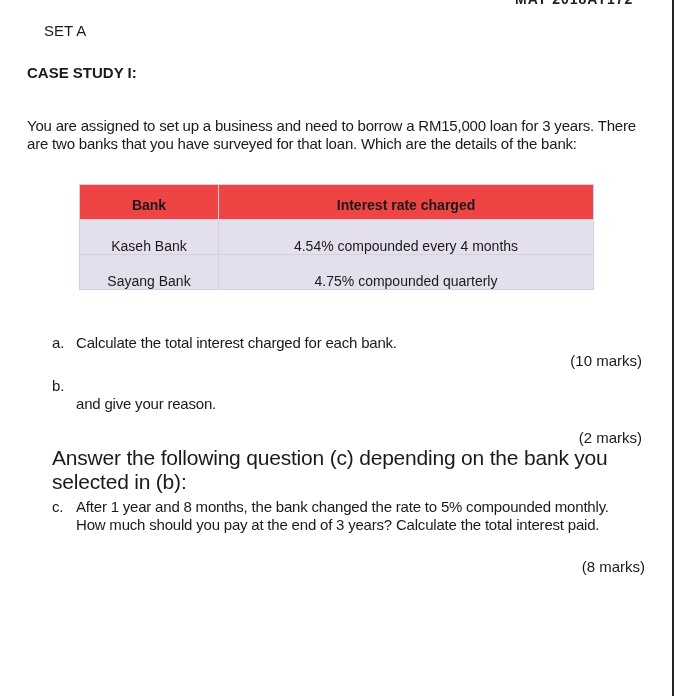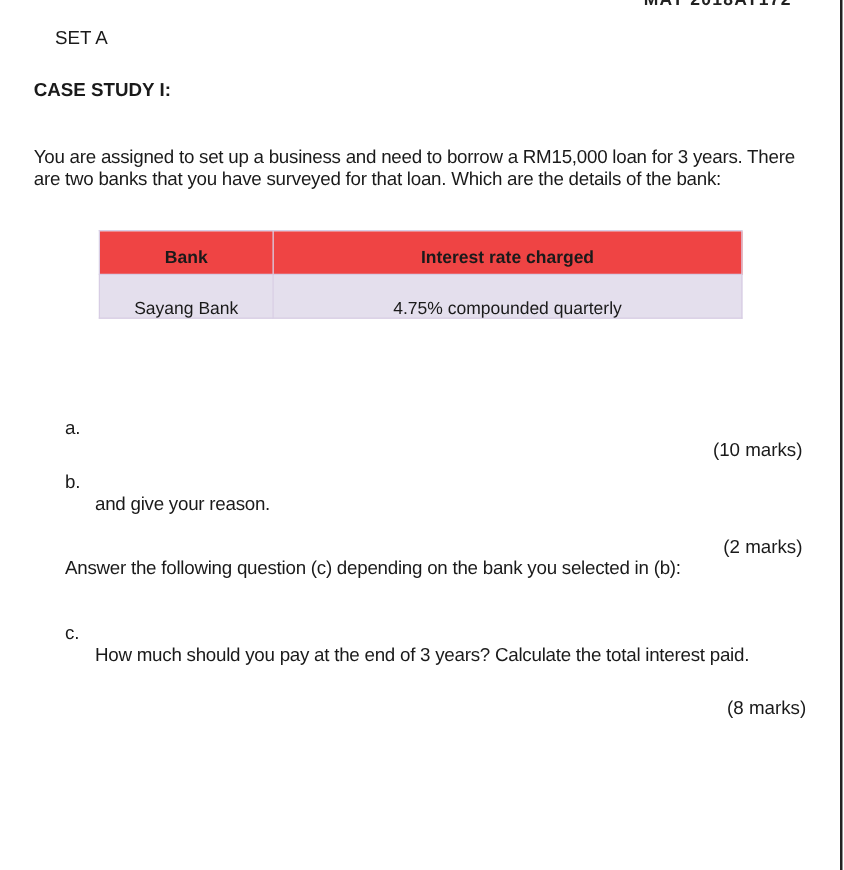--- a/index.html
+++ b/index.html
@@ -31,21 +31,21 @@
     }
     table.rates td {
       background: #e4dfed; height: 35px; vertical-align: bottom; padding-bottom: 0px;
       box-sizing: border-box;
     }
     table.rates .col1 { width: 139px; }
     .q { position: absolute; font-size: 15px; line-height: 18px; letter-spacing: -0.2px; }
     .q .lbl { position: absolute; left: 0; top: 0; }
     .q .txt { position: absolute; left: 24px; top: 0; }
     .marks { position: absolute; font-size: 15px; text-align: right; }
-    .note { position: absolute; left: 52px; top: 446px; font-size: 15px; letter-spacing: -0.2px; }
+    .note { position: absolute; left: 52px; top: 446px; font-size: 21px; letter-spacing: -0.2px; }
   </style>
 </head>
 <body>
 
 <div class="edge-line"></div>
 <div class="header-frag">MAT 2018AT172</div>
 
 <div class="set-label">SET A</div>
 <div class="case-title">CASE STUDY I:</div>
 
@@ -56,36 +56,42 @@
 
 <table class="rates">
   <thead>
     <tr>
       <th class="col1">Bank</th>
       <th>Interest rate charged</th>
     </tr>
   </thead>
   <tbody>
     <tr>
+      <td>Kaseh Bank</td>
+      <td>4.54% compounded every 4 months</td>
+    </tr>
+    <tr>
       <td>Sayang Bank</td>
       <td>4.75% compounded quarterly</td>
     </tr>
   </tbody>
 </table>
 
 <div class="q" style="left:52px; top:334px; width:600px; height:18px;">
   <span class="lbl">a.</span>
+  <span class="txt">Calculate the total interest charged for each bank.</span>
 </div>
 <div class="marks" style="right:33px; top:352px;">(10 marks)</div>
 
 <div class="q" style="left:52px; top:377px; width:600px; height:36px;">
   <span class="lbl">b.</span>
   <span class="txt" style="top:18px;">and give your reason.</span>
 </div>
 <div class="marks" style="right:33px; top:421px;margin-top:8px;">(2 marks)</div>
 
 <div class="note">Answer the following question (c) depending on the bank you selected in (b):</div>
 
 <div class="q" style="left:52px; top:498px; width:610px; height:36px;">
   <span class="lbl">c.</span>
+  <span class="txt">After 1 year and 8 months, the bank changed the rate to 5% compounded monthly.</span>
   <span class="txt" style="top:18px;">How much should you pay at the end of 3 years? Calculate the total interest paid.</span>
 </div>
 <div class="marks" style="right:30px; top:558px;">(8 marks)</div>
 
 </body></html>

